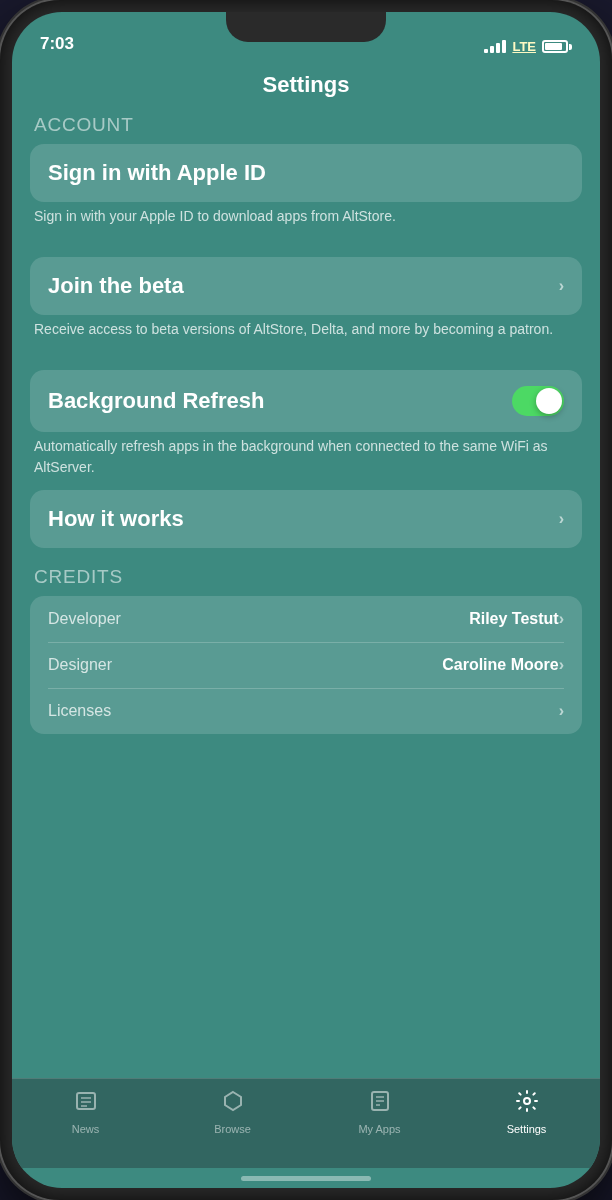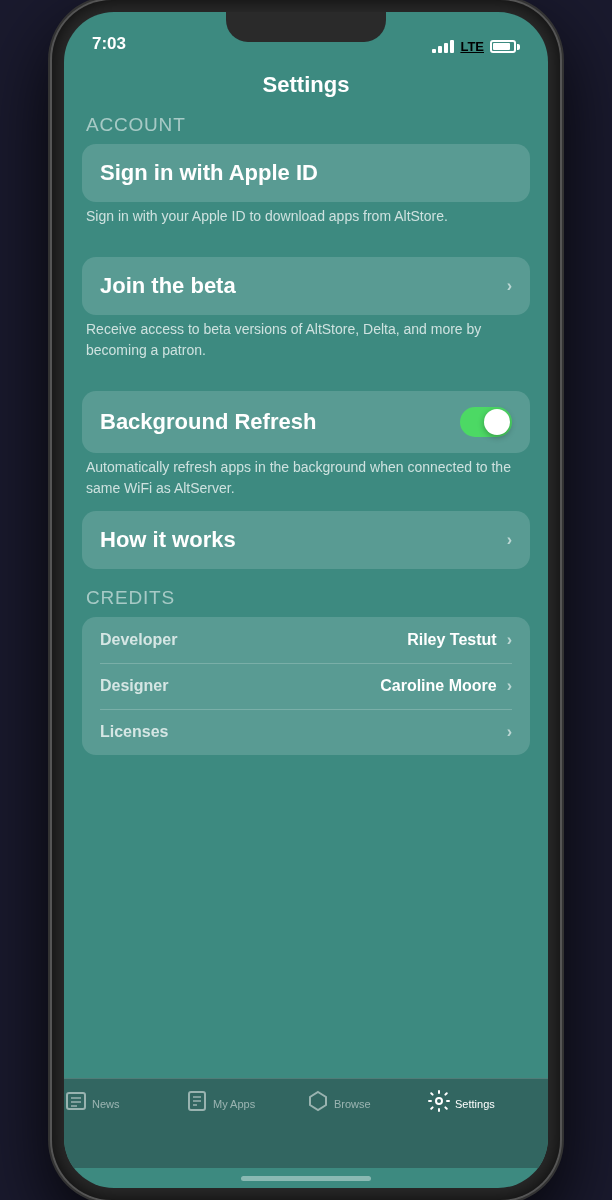--- a/index.html
+++ b/index.html
@@ -7,21 +7,21 @@
     body {
       background: #1a1a2e;
       display: flex;
       justify-content: center;
       align-items: center;
       min-height: 100vh;
       font-family: -apple-system, BlinkMacSystemFont, 'SF Pro Display', 'Helvetica Neue', sans-serif;
     }
 
     .phone-outer {
-      width: 508px;
+      width: 612px;
       height: 1200px;
       background: #2a2a2a;
       border-radius: 60px;
       padding: 12px;
       box-shadow:
         0 0 0 2px #555,
         0 0 0 4px #333,
         inset 0 0 20px rgba(0,0,0,0.8),
         0 30px 80px rgba(0,0,0,0.9);
       position: relative;
@@ -79,21 +79,21 @@
       gap: 2px;
     }
 
     .signal-bar {
       background: white;
       width: 4px;
       border-radius: 1px;
     }
 
     .lte-text {
-      color: #000000;
+      color: #fef9c3;
       font-size: 13px;
       font-weight: 600;
       text-decoration: underline;
     }
 
     .battery-icon {
       display: flex;
       align-items: center;
     }
 
@@ -234,27 +234,26 @@
     }
 
     
     .credits-card .card-row {
       padding: 14px 18px;
     }
 
     .credits-row-left {
       font-size: 16px;
       color: rgba(255,255,255,0.75);
-      font-weight: bold;
     }
 
     .credits-row-right {
       display: flex;
       align-items: center;
-      gap: 10px;
+      gap: 0;
     }
 
     .credits-row-name {
       font-size: 16px;
       font-weight: 700;
       color: white;
     }
 
     
     .tab-bar {
@@ -263,21 +262,21 @@
       border-top: 0.5px solid rgba(255,255,255,0.15);
       display: flex;
       align-items: flex-start;
       padding-top: 10px;
       flex-shrink: 0;
     }
 
     .tab-item {
       flex: 1;
       display: flex;
-      flex-direction: row;
+      flex-direction: column;
       align-items: center;
       gap: 4px;
       cursor: pointer;
     }
 
     .tab-icon {
       font-size: 24px;
       color: rgba(255,255,255,0.5);
     }
 
@@ -417,35 +416,35 @@
               <line x1="7" y1="9" x2="17" y2="9" stroke="rgba(255,255,255,0.5)" stroke-width="1.5"></line>
               <line x1="7" y1="13" x2="17" y2="13" stroke="rgba(255,255,255,0.5)" stroke-width="1.5"></line>
               <line x1="7" y1="17" x2="13" y2="17" stroke="rgba(255,255,255,0.5)" stroke-width="1.5"></line>
             </svg>
           </span>
           <span class="tab-label">News</span>
         </div>
         <div class="tab-item">
           <span class="tab-icon">
             <svg width="24" height="24" viewBox="0 0 24 24" fill="none">
+              <path d="M12 3L20 8V16L12 21L4 16V8L12 3Z" stroke="rgba(255,255,255,0.5)" stroke-width="2" fill="none"></path>
+            </svg>
+          </span>
+          <span class="tab-label">Browse</span>
+        </div>
+        <div class="tab-item">
+          <span class="tab-icon">
+            <svg width="24" height="24" viewBox="0 0 24 24" fill="none">
               <rect x="4" y="3" width="16" height="18" rx="2" stroke="rgba(255,255,255,0.5)" stroke-width="2" fill="none"></rect>
               <line x1="8" y1="8" x2="16" y2="8" stroke="rgba(255,255,255,0.5)" stroke-width="1.5"></line>
               <line x1="8" y1="12" x2="16" y2="12" stroke="rgba(255,255,255,0.5)" stroke-width="1.5"></line>
               <line x1="8" y1="16" x2="12" y2="16" stroke="rgba(255,255,255,0.5)" stroke-width="1.5"></line>
             </svg>
           </span>
           <span class="tab-label">My Apps</span>
-        </div>
-        <div class="tab-item">
-          <span class="tab-icon">
-            <svg width="24" height="24" viewBox="0 0 24 24" fill="none">
-              <path d="M12 3L20 8V16L12 21L4 16V8L12 3Z" stroke="rgba(255,255,255,0.5)" stroke-width="2" fill="none"></path>
-            </svg>
-          </span>
-          <span class="tab-label">Browse</span>
         </div>
         <div class="tab-item active">
           <span class="tab-icon">
             <svg width="24" height="24" viewBox="0 0 24 24" fill="none">
               <circle cx="12" cy="12" r="3" stroke="white" stroke-width="2" fill="none"></circle>
               <path d="M12 2v2M12 20v2M4.22 4.22l1.42 1.42M18.36 18.36l1.42 1.42M2 12h2M20 12h2M4.22 19.78l1.42-1.42M18.36 5.64l1.42-1.42" stroke="white" stroke-width="2" stroke-linecap="round"></path>
             </svg>
           </span>
           <span class="tab-label">Settings</span>
         </div>

